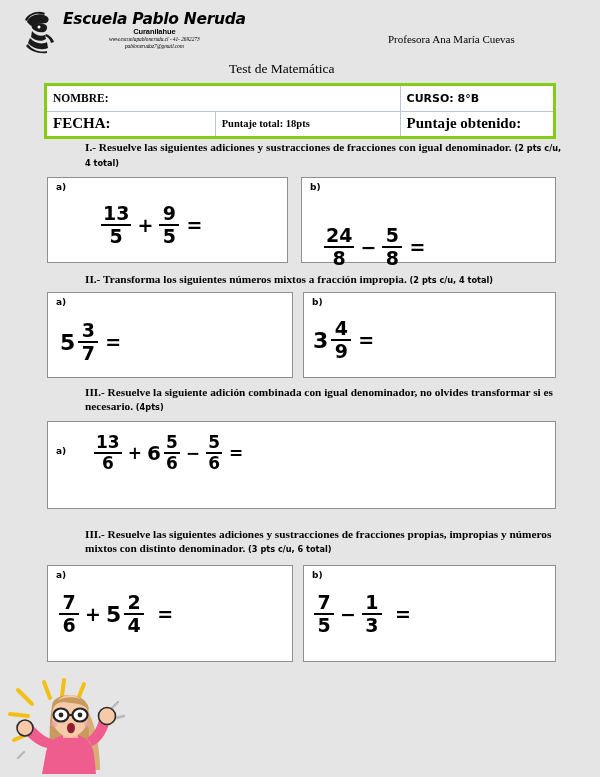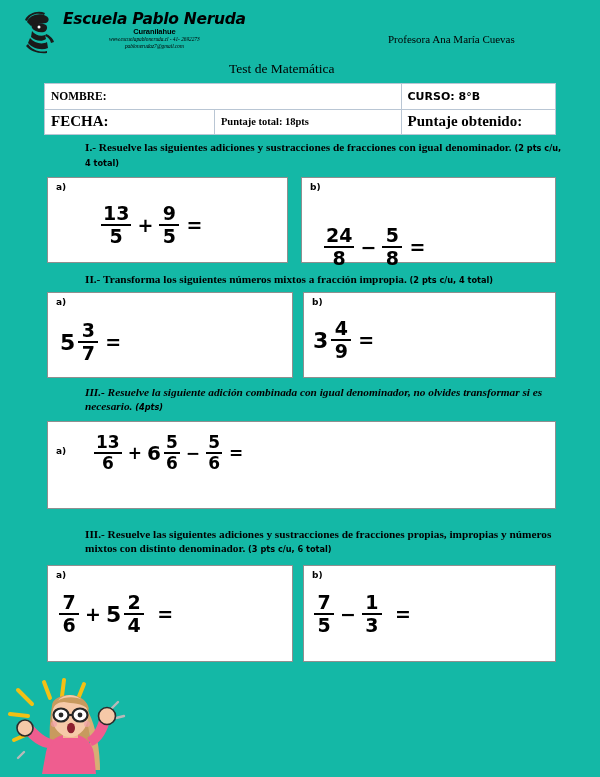--- a/index.html
+++ b/index.html
@@ -14,21 +14,21 @@
     font-family: "Liberation Serif", serif;
     color: #000000;
     overflow: hidden;
   }
 
   .page {
     position: absolute;
     inset: 0;
     width: 600px;
     height: 777px;
-    background: #14b8a6;
+    background: #e5e5e5;
   }
 
   
   .header {
     position: absolute;
     top: 0;
     left: 0;
     width: 600px;
     height: 72px;
   }
@@ -104,21 +104,21 @@
     font-size: 13.5px;
     white-space: nowrap;
   }
 
   
   .info-table {
     position: absolute;
     left: 44px;
     top: 83px;
     width: 512px;
-    border: 1px solid #84cc16;
+    border: 3px solid #84cc16;
     border-collapse: collapse;
     background: #fff;
   }
   .info-table td {
     border: 1px solid #b9c6d4;
     padding: 3px 6px 4px 6px;
     vertical-align: middle;
   }
   .cell-nombre {
     font-family: "Liberation Serif", serif;
@@ -347,21 +347,21 @@
         <span class="frac">
           <span class="num">4</span>
           <span class="bar"></span>
           <span class="den">9</span>
         </span>
       </span>
       <span class="eq">=</span>
     </span>
   </div>
 
-  <div class="instr" style="top:385px;font-style:italic;">
+  <div class="instr" style="top:385px;">
     <span>III.- Resuelve la siguiente adición combinada con igual denominador, no olvides transformar si es necesario.</span>
     <span class="pts">(4pts)</span>
   </div>
 
   <div class="ex-box" style="left:47px; top:421px; width:509px; height:88px;">
     <span class="ex-label" style="top:24px;">a)</span>
     <span class="math m-md" style="left:45px; top:12px;">
       <span class="frac">
         <span class="num">13</span>
         <span class="bar"></span>

